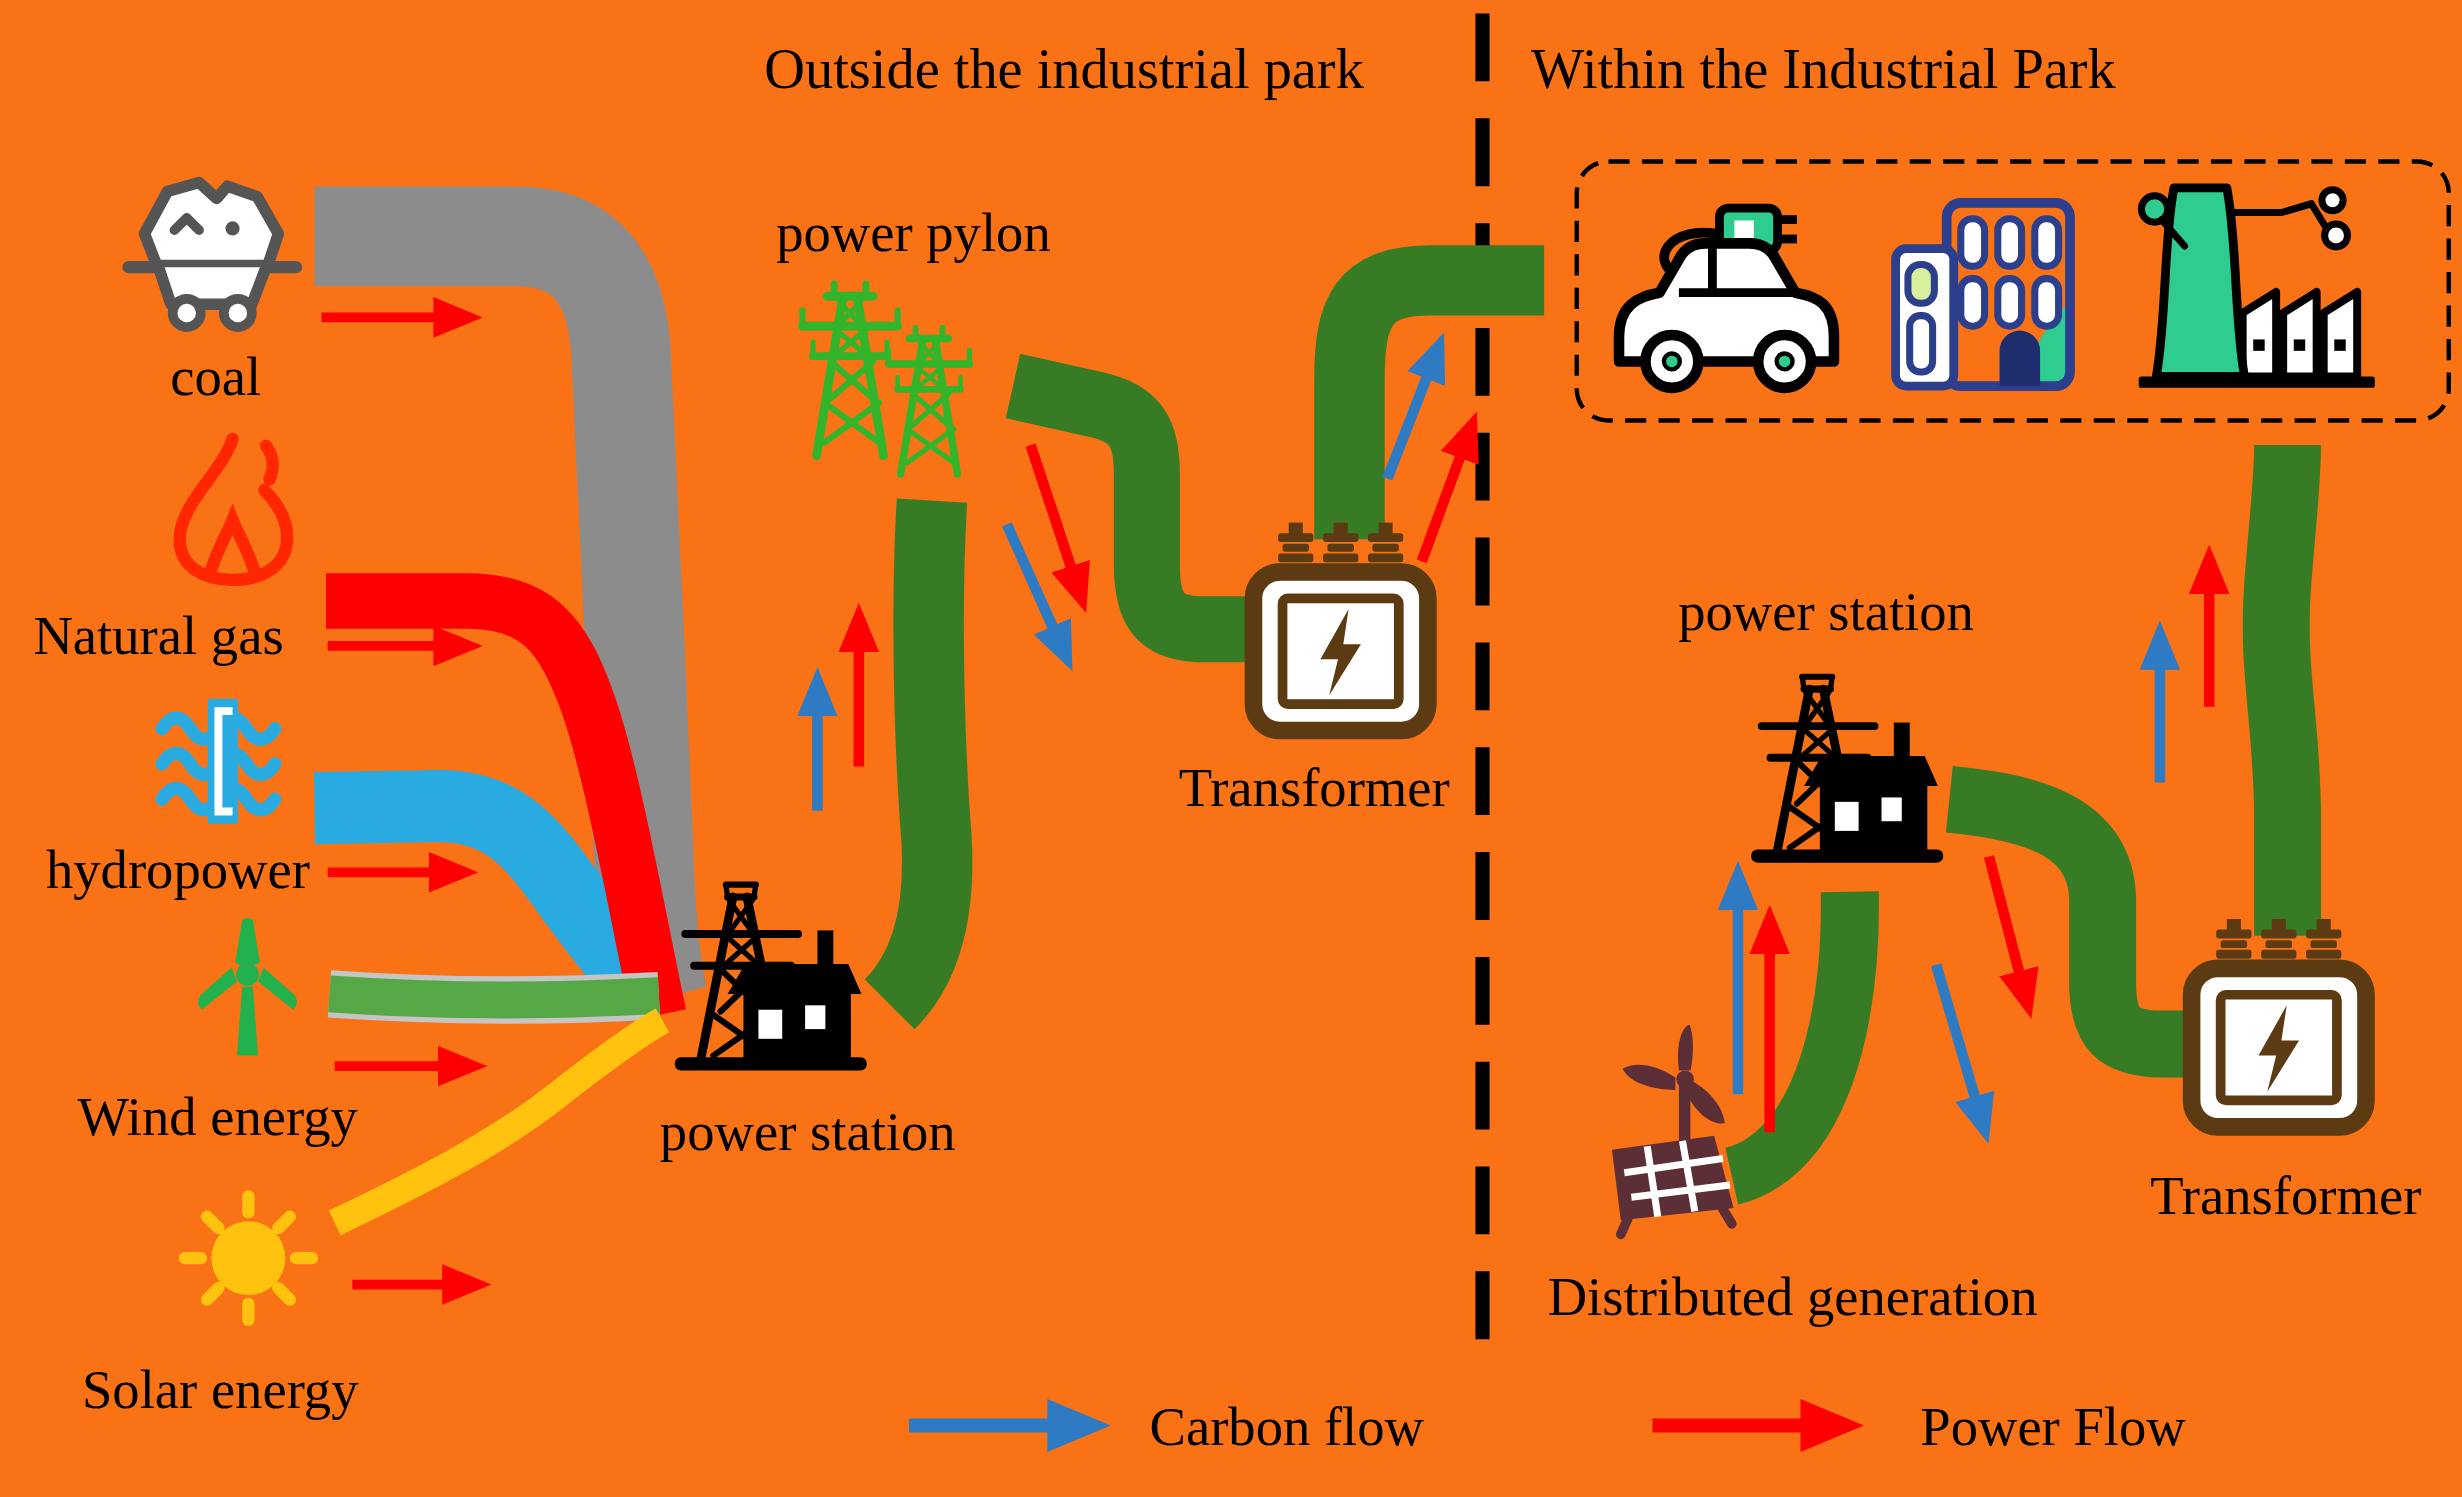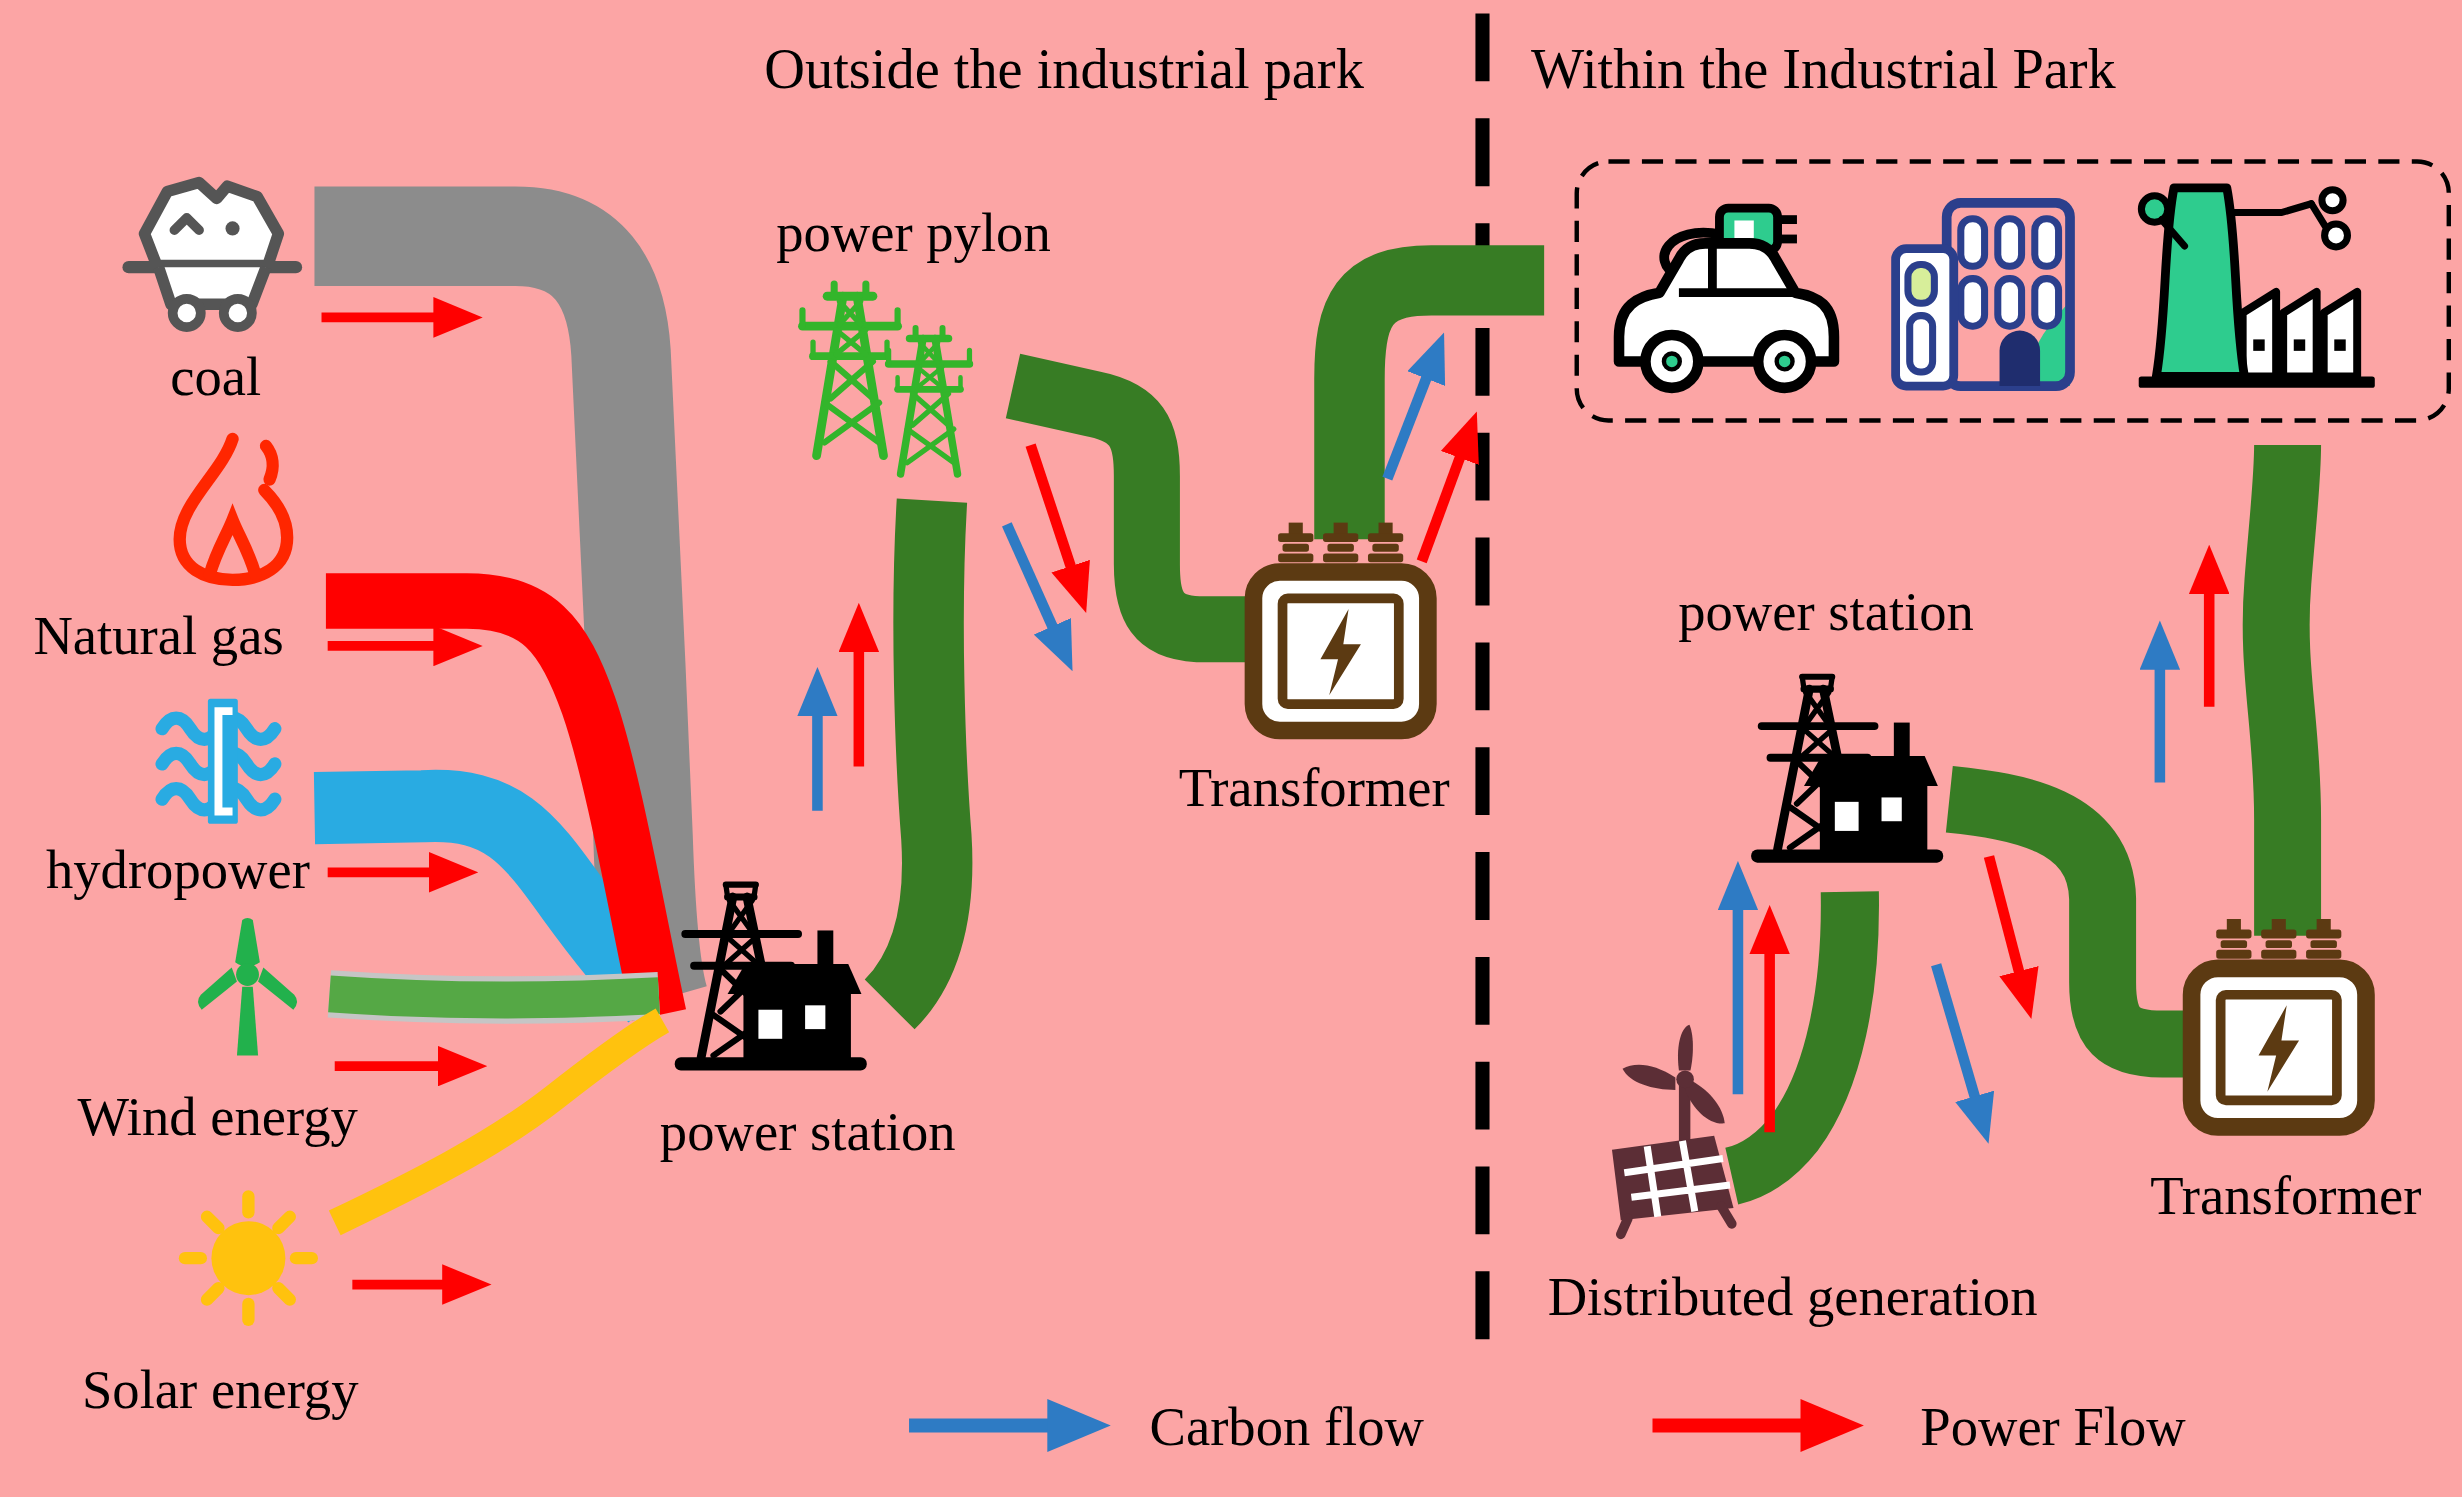--- a/index.html
+++ b/index.html
@@ -1,16 +1,16 @@
 <!DOCTYPE html>
 <html style="--band_coal: #8C8C8C; --band_gas: #FF0000; --band_hydro: #29ABE2; --band_wind: #55A845; --band_wind_edge: #C5C5C5; --band_solar: #FFC20E; --flow_green: #377C24; --arrow_red: #FF0000; --arrow_blue: #2E7BC4; --pylon_green: #33B52B; --station_black: #000000; --transformer_brown: #5C3A12; --dg_maroon: #5C2E36; --coal_icon_gray: #555555; --flame_red: #FF2600; --hydro_blue: #29ABE2; --wind_green: #22B14C; --sun_yellow: #FFC20E; --park_green: #2ECC8E; --building_navy: #2B3F8C; --building_door_navy: #1F2D6E; --building_window_green: #D7EE9A; --text_black: #000000;font-size:14px"><head>
 <meta charset="utf-8">
 <style>
   html,body{margin:0;padding:0;background:#fff;}
-  .stage{width:2462px;height:1498px;position:relative;background:#fca5a5;overflow:hidden;}
+  .stage{width:2462px;height:1498px;position:relative;background:#f97316;overflow:hidden;}
   svg text{font-family:"Liberation Serif", serif;fill:var(--text_black,#000);}
   .ttl{font-size:64px;}
   .lbl{font-size:62px;}
   .leg{font-size:62px;}
   .fl{fill:none;stroke:var(--flow_green);}
   .arr{fill:none;}
   .arr.red{stroke:var(--arrow_red);}
   .arr.blue{stroke:var(--arrow_blue);}
   .mk-red{fill:var(--arrow_red);}
   .mk-blue{fill:var(--arrow_blue);}

